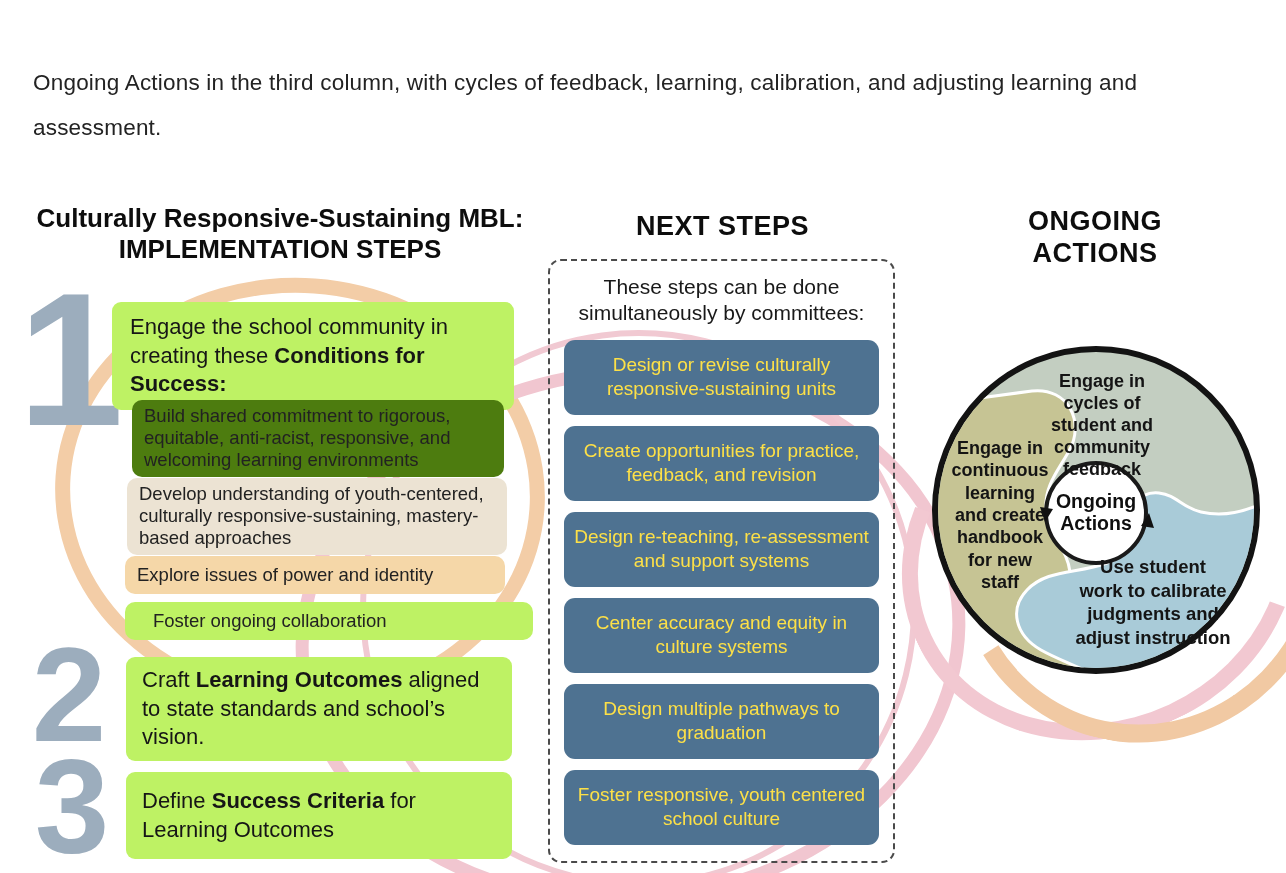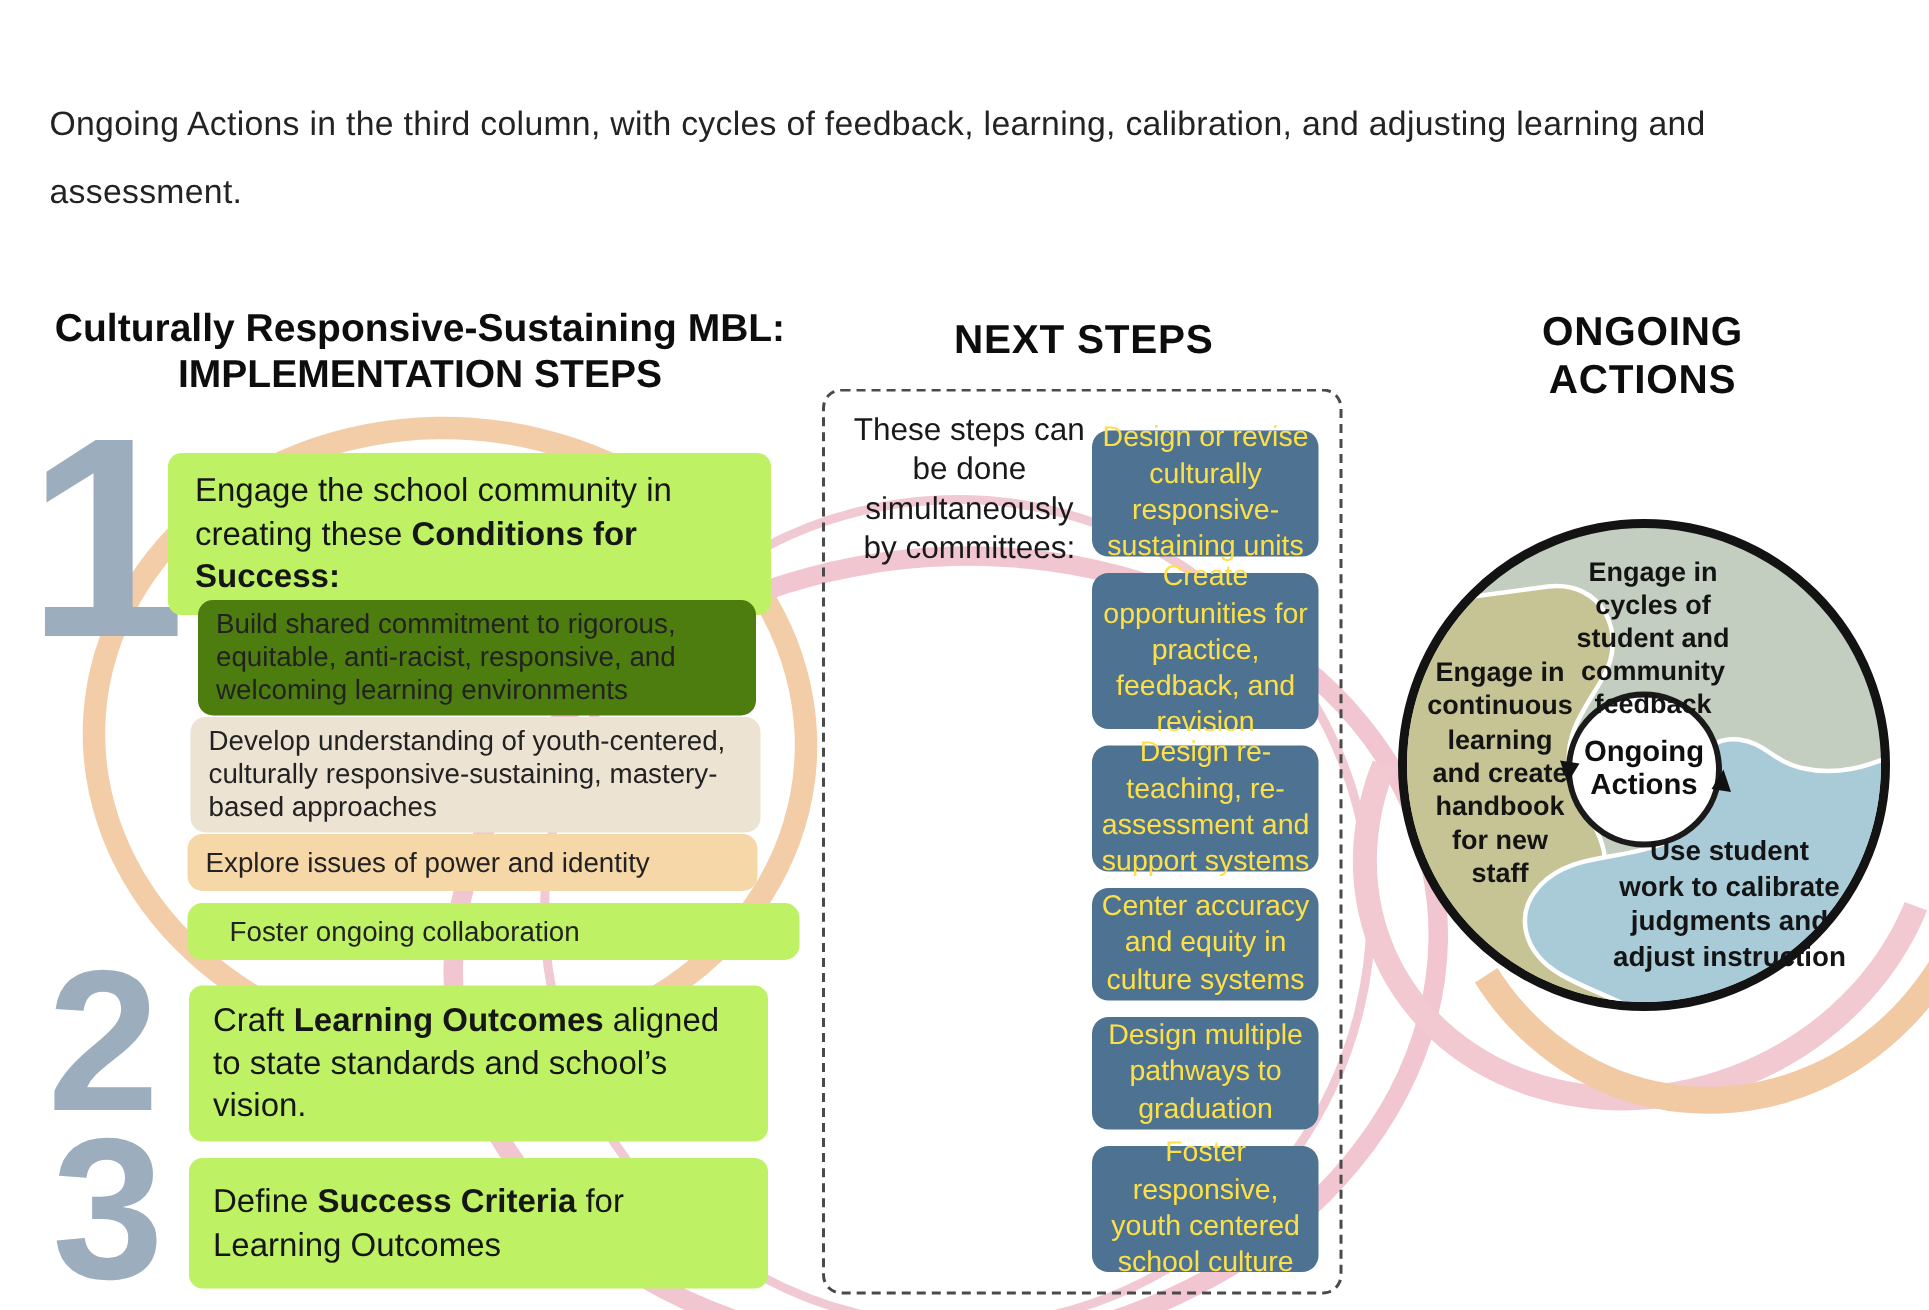--- a/index.html
+++ b/index.html
@@ -44,21 +44,21 @@
   .cond { position:absolute; border-radius:10px; font-size:18.5px; line-height:1.2;
           color:#222; z-index:2; padding:5px 12px; }
   #cond1 { left:132px; top:360px; width:348px; background:#4d7c0f; }
   #cond2 { left:127px; top:438px; width:356px; background:#ECE3D3; }
   #cond3 { left:125px; top:516px; width:356px; background:#F5D7A8; padding:8px 12px; }
   #cond4 { left:125px; top:562px; width:352px; background:#bef264; padding:8px 28px; }
 
   
   .dashed-panel { position:absolute; left:548px; top:219px; width:347px; height:604px;
                   border:2px dashed #4a4a4a; border-radius:13px; box-sizing:border-box;
-                  padding:13px 14px; display:flex; flex-direction:row; z-index:2; }
+                  padding:13px 14px; display:flex; flex-direction:column; z-index:2; }
   .panel-intro { font-size:21px; line-height:1.26; text-align:center; color:#191919; }
   .next-list { display:flex; flex-direction:column; gap:11px; margin-top:13px; }
   .next-box { background:#4E7291; border-radius:11px; color:#fde047; min-height:75px;
               display:flex; align-items:center; justify-content:center; text-align:center;
               font-size:19px; line-height:1.28; padding:2px 4px; box-sizing:border-box; }
 
   
   .circle-wrap { position:absolute; left:929px; top:303px; width:334px; height:334px; z-index:2; }
   .circle-wrap svg { position:absolute; left:0; top:0; }
   .seg-label { position:absolute; font-size:18px; line-height:1.22; text-align:center;

